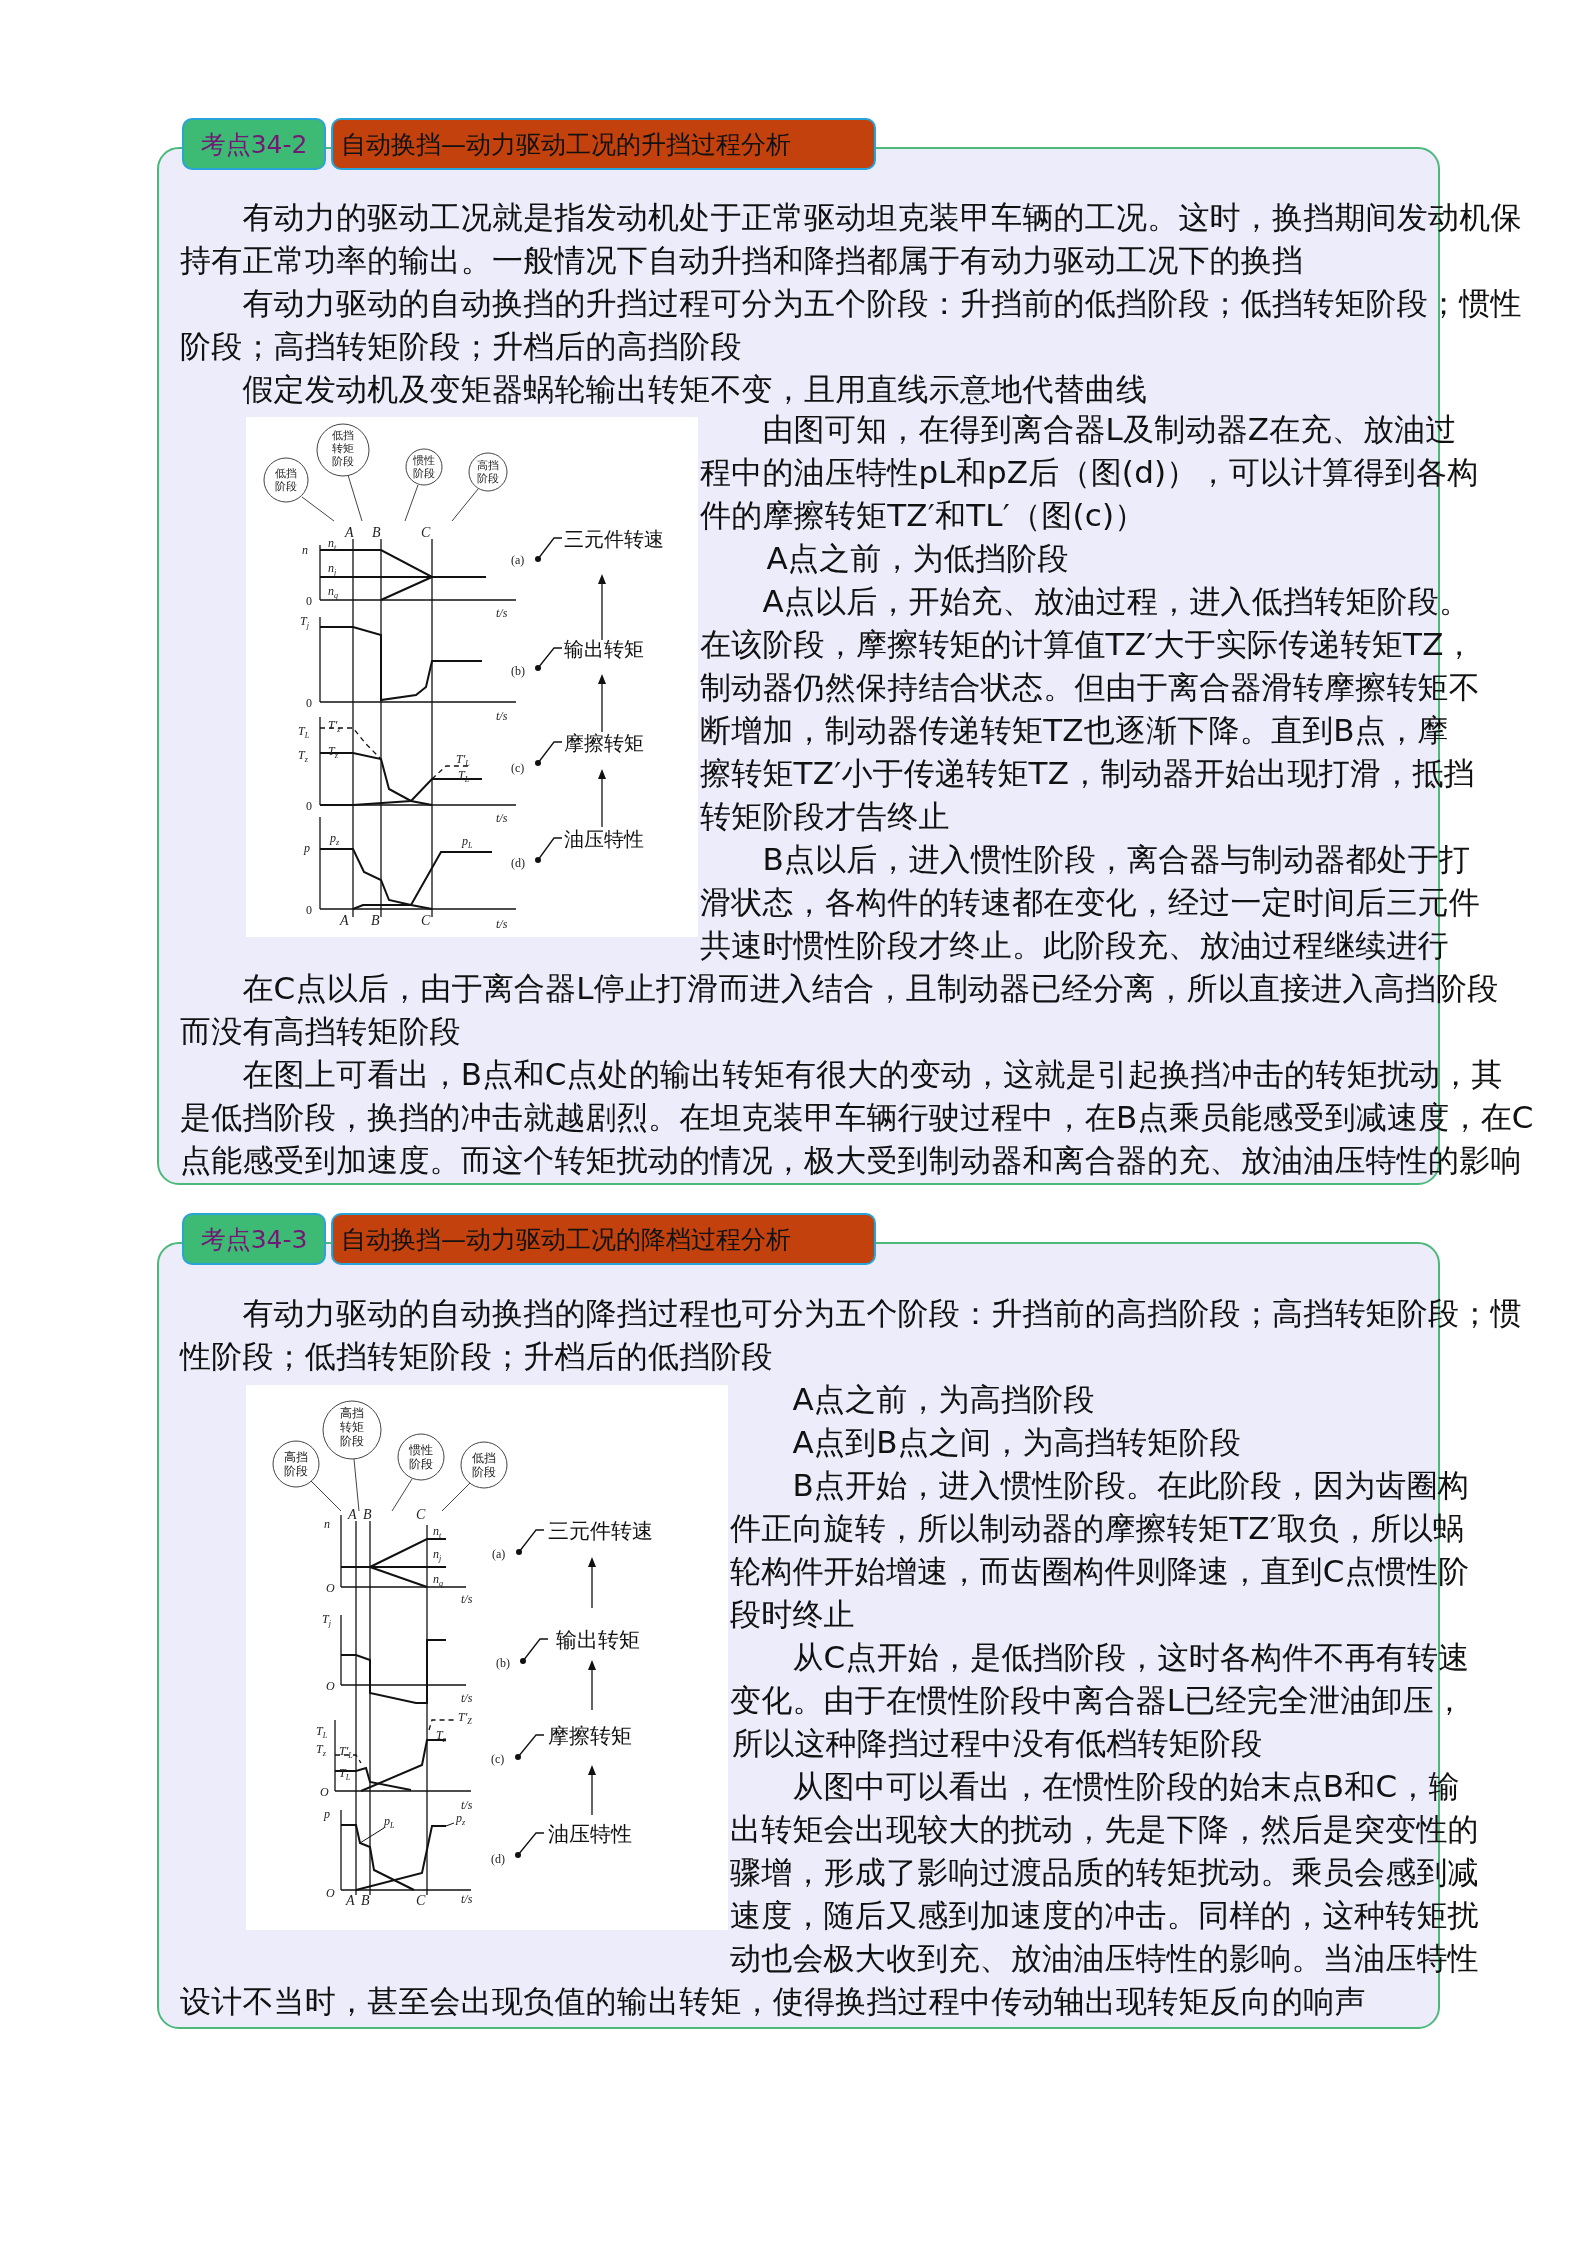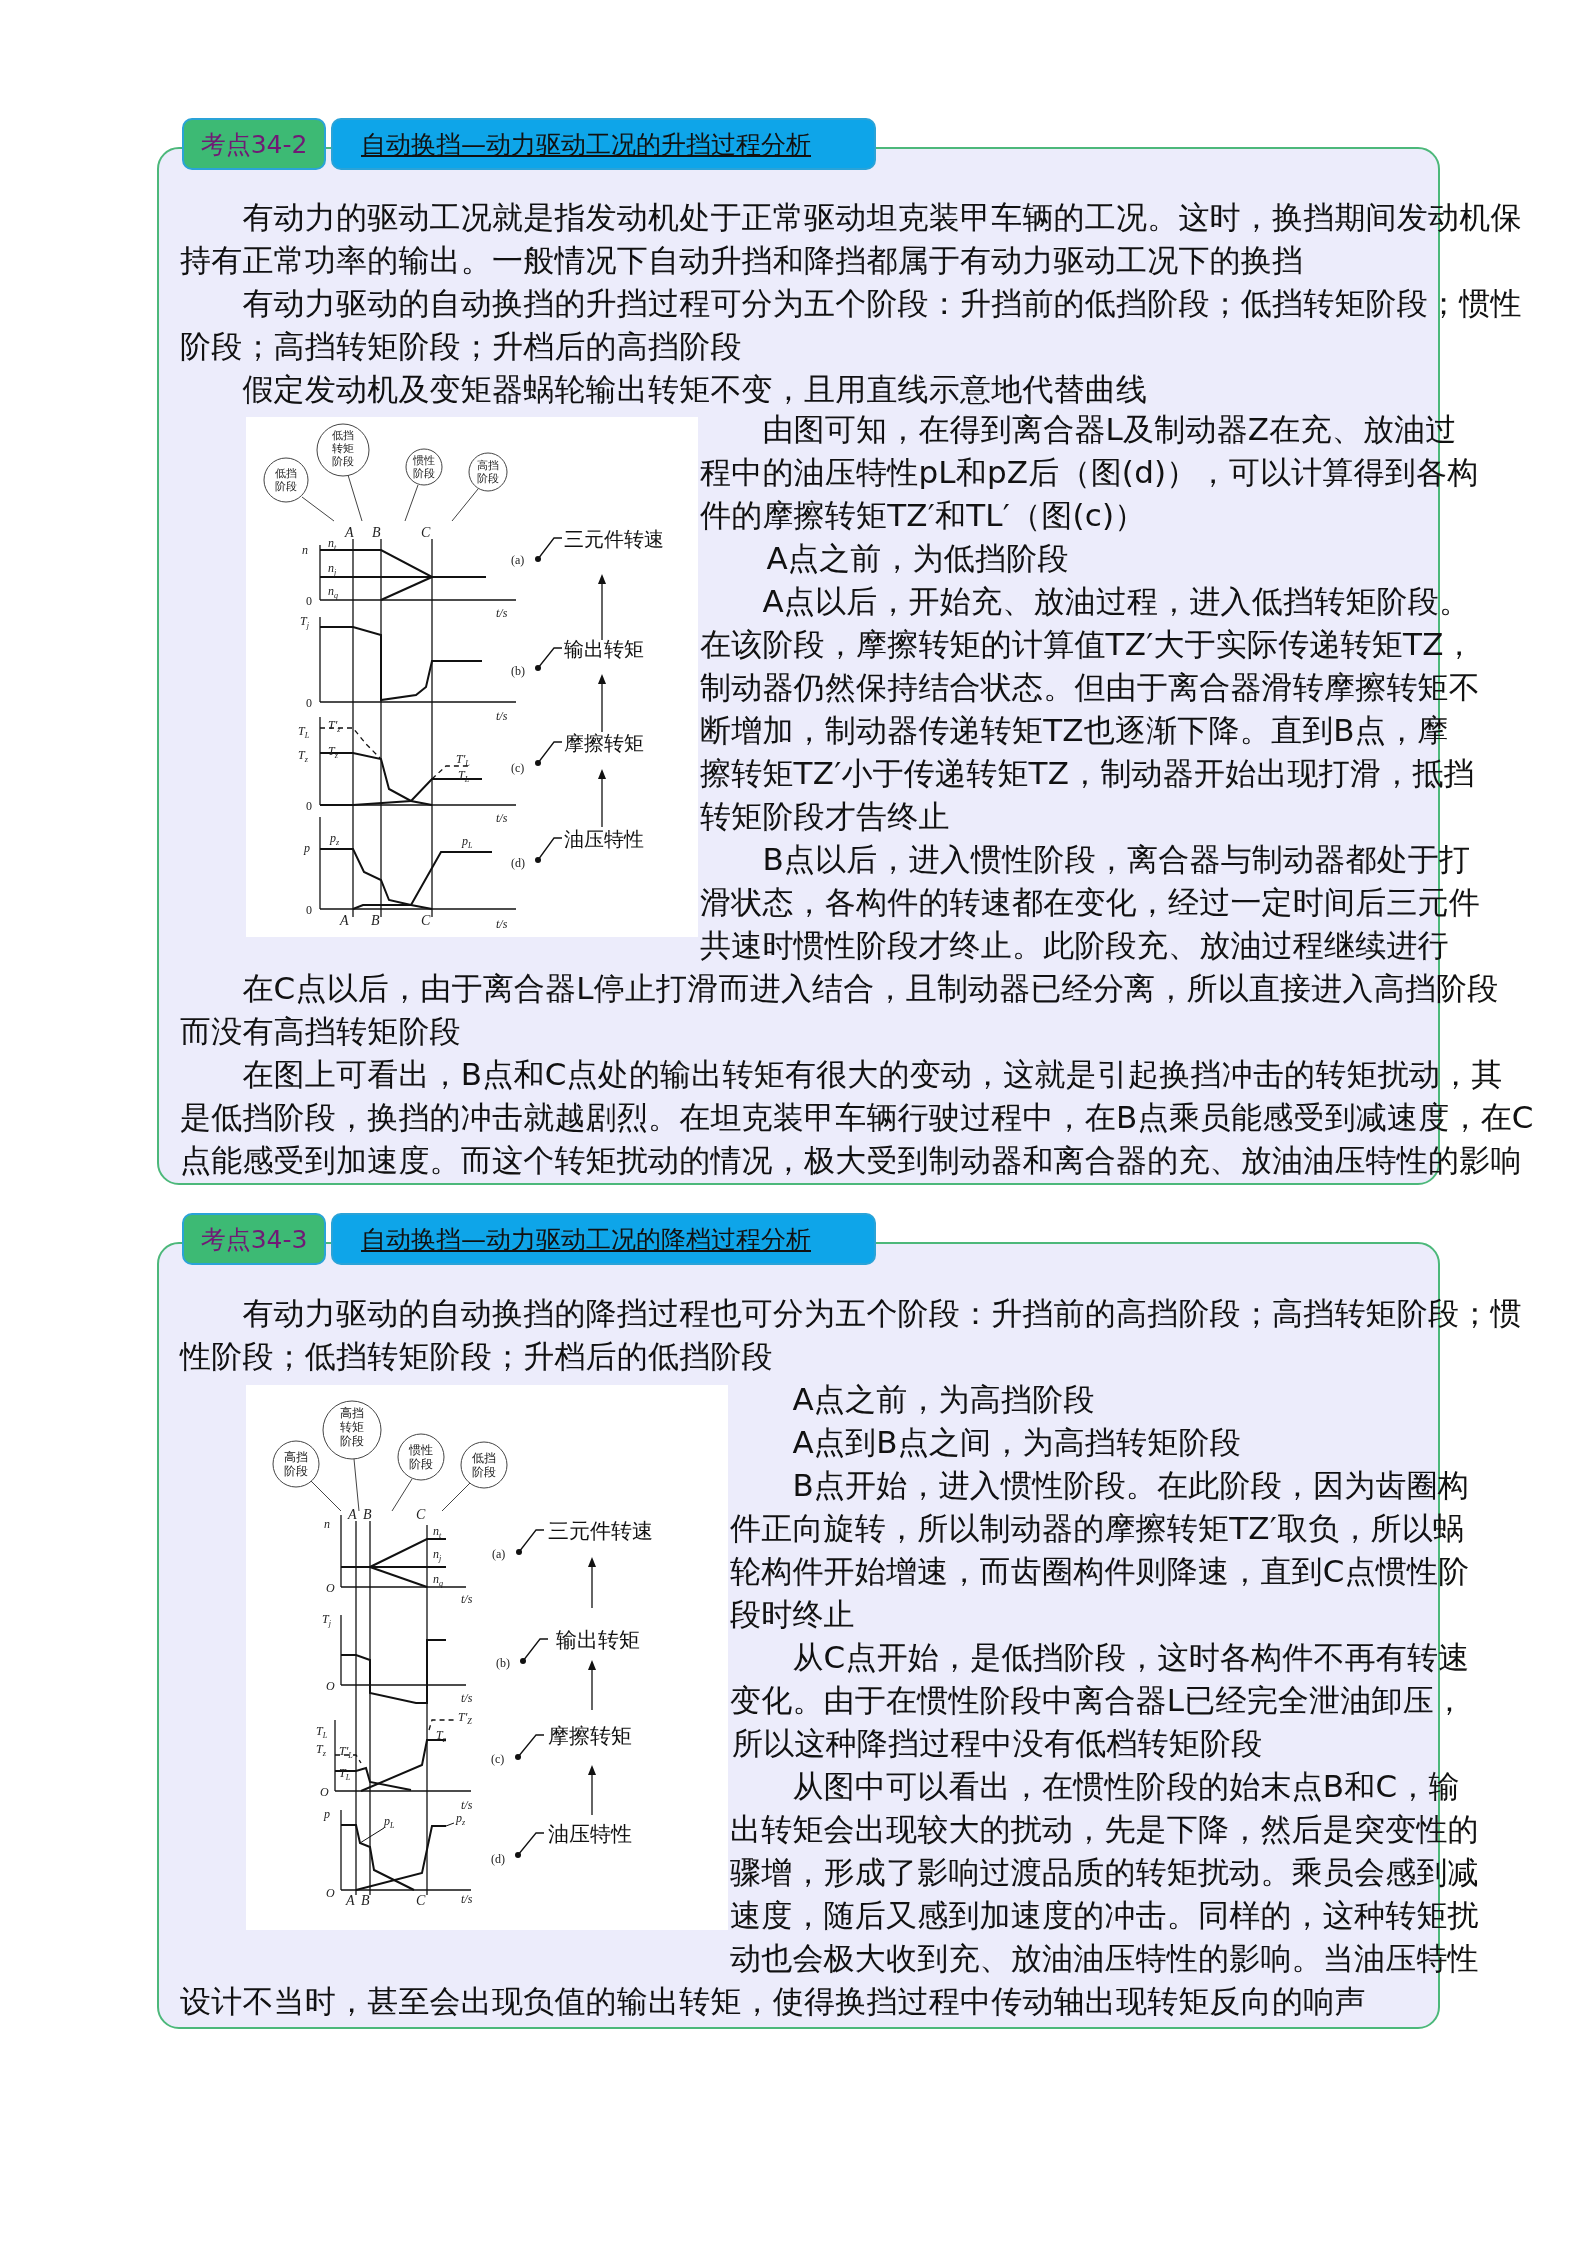--- a/index.html
+++ b/index.html
@@ -2,21 +2,21 @@
 <html><head>
 <meta charset="utf-8">
 <style>
   html,body{margin:0;padding:0;background:#ffffff;}
   body{width:1588px;height:2245px;position:relative;font-family:"DejaVu Sans","Liberation Sans",sans-serif;color:#111;}
   .card{position:absolute;left:157px;width:1283px;background:#ececfb;border:2px solid #4cb87a;border-radius:22px;box-sizing:border-box;}
   .card1{top:147px;height:1038px;}
   .card2{top:1242px;height:787px;}
   .tag{position:absolute;height:52px;box-sizing:border-box;display:flex;align-items:center;font-size:25px;}
   .tag-num{background:#3dba74;color:#701a75;border:2px solid #2aa3d8;border-radius:10px;padding:0 14px;left:182px;width:144px;justify-content:center;}
-  .tag-title{background:#0ea5e9;border:2px solid #2aa3d8;border-radius:10px;padding:0 28px;color:#111;text-decoration:underline;}
+  .tag-title{background:#c2410c;border:2px solid #2aa3d8;border-radius:10px;padding:0 8px;color:#111;}
   .t1n{top:118px;}
   .t1t{top:118px;left:331px;width:545px;}
   .t2n{top:1213px;}
   .t2t{top:1213px;left:331px;width:545px;}
   .p{position:absolute;font-size:31px;line-height:43px;white-space:nowrap;letter-spacing:0.2px;}
   .fig{position:absolute;background:#fff;}
   svg text{font-family:"Liberation Serif","DejaVu Serif",serif;}
   .cn{font-family:"DejaVu Sans","Liberation Sans",sans-serif;font-style:normal;}
 </style>
 </head>

